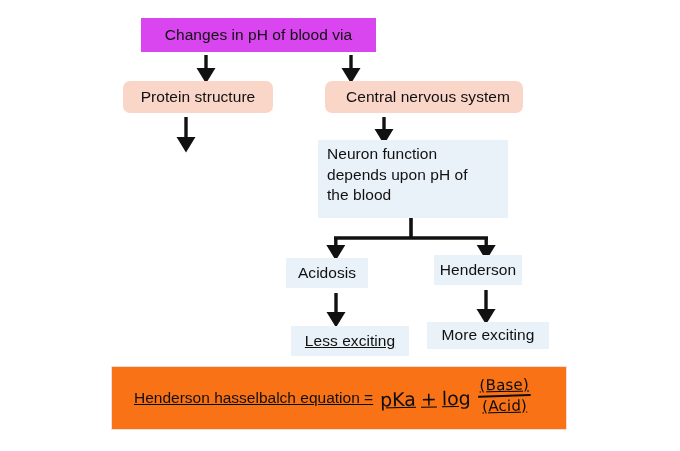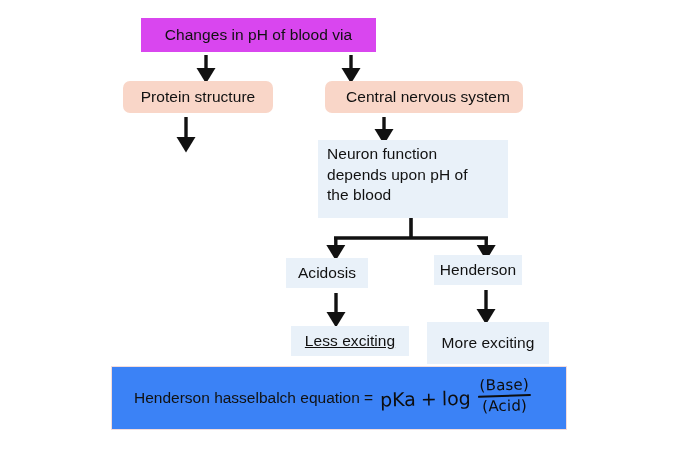--- a/index.html
+++ b/index.html
@@ -55,24 +55,25 @@
     top: 0;
     width: 680px;
     height: 451px;
     pointer-events: none;
   }
 
   
   .eqn-panel {
     position: absolute;
     box-sizing: border-box;
-    background: #3b82f6;
+    background: #f97316;
     border: 1.5px solid #f3dcdc;
     display: flex;
     align-items: center;
+    text-decoration: underline;
   }
   .eqn-row {
     display: flex;
     align-items: center;
     padding-left: 22px;
     width: 100%;
   }
   .eqn-label {
     font-size: 15.5px;
     color: #111111;
@@ -171,21 +172,21 @@
   <div class="node leftal fill-blue" id="n-neuron" style="left: 318px; top: 140px; width: 190px; height: 78px; padding: 4px 9px;">Neuron function
 depends upon pH of
 the blood</div>
 
   <div class="node center fill-blue" id="n-acidosis" style="left: 286px; top: 258px; width: 82px; height: 30px; padding: 4px 27px;">Acidosis</div>
 
   <div class="node center fill-blue" id="n-alkalosis" style="left: 434px; top: 255px; width: 88px; height: 30px; padding: 4px 9px;">Henderson</div>
 
   <div class="node center fill-blue" id="n-less-exciting" style="left: 291px; top: 326px; width: 118px; height: 30px; padding: 4px 9px; text-decoration: underline;">Less exciting</div>
 
-  <div class="node center fill-blue" id="n-more-exciting" style="left: 427px; top: 322px; width: 122px; height: 42px; padding: 4px 9px;">More exciting</div>
+  <div class="node center fill-blue" id="n-more-exciting" style="left: 427px; top: 322px; width: 122px; height: 27px; padding: 4px 9px;">More exciting</div>
 
   <div class="eqn-panel" id="eqn-panel" style="left: 111px; top: 366px; width: 456px; height: 64px;">
     <div class="eqn-row">
       <span class="eqn-label">Henderson hasselbalch equation =</span>
       <span class="eqn-hand">
         <span class="tok">pKa</span>
         <span class="tok">+</span>
         <span class="tok">log</span>
         <span class="frac">
           <span class="num sc">(Base)</span>

